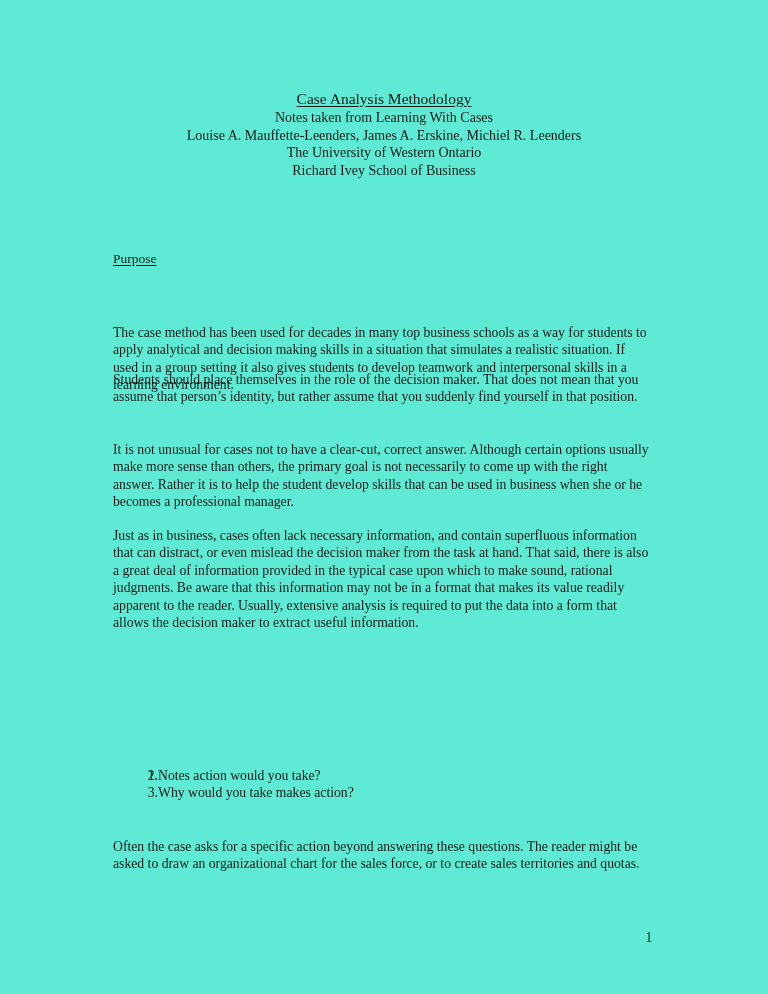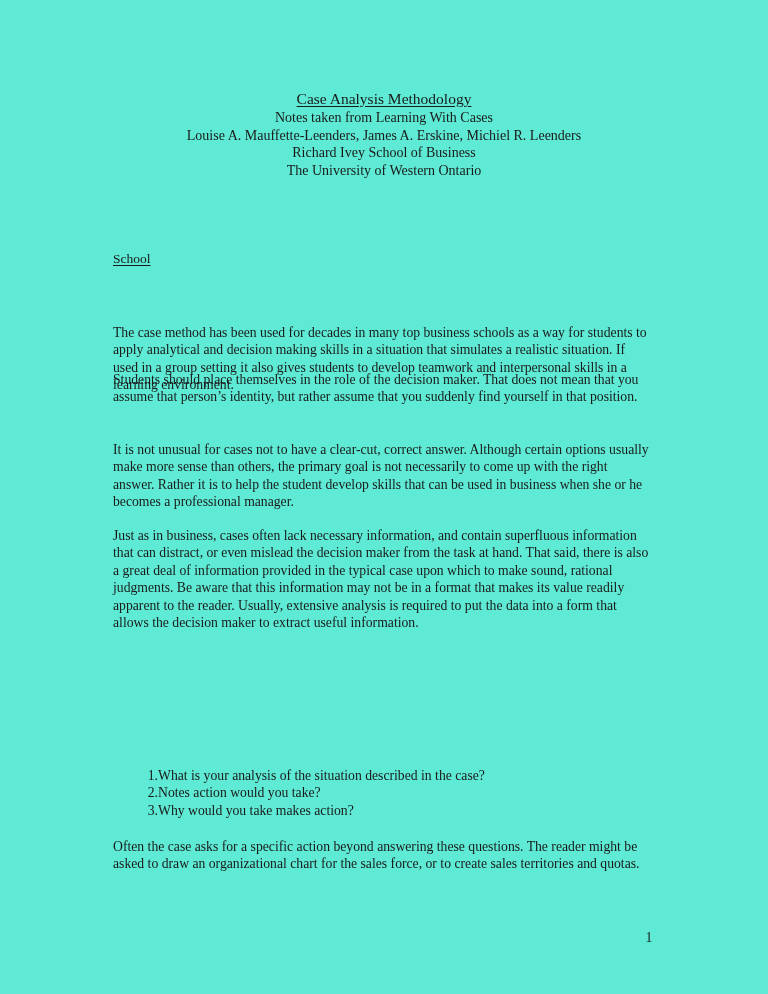--- a/index.html
+++ b/index.html
@@ -94,26 +94,26 @@
 </style>
 </head>
 <body>
 
 <div class="page">
 
   <div class="doc-header">
     <div class="doc-title">Case Analysis Methodology</div>
     <div class="doc-subline">Notes taken from Learning With Cases</div>
     <div class="doc-subline">Louise A. Mauffette-Leenders, James A. Erskine, Michiel R. Leenders</div>
+    <div class="doc-subline">The University of Western Ontario</div>
     <div class="doc-subline">Richard Ivey School of Business</div>
-    <div class="doc-subline">The University of Western Ontario</div>
   </div>
 
   <div class="body-block" style="top: 249px;">
-    <span class="section-heading">School</span>
+    <span class="section-heading">Purpose</span>
   </div>
 
   <div class="body-block" style="top: 284px; margin-top: 40px;">
     <p class="para">The case method has been used for decades in many top business schools as a way for students to apply analytical and decision making skills in a situation that simulates a realistic situation.  If used in a group setting it also gives students to develop teamwork and interpersonal skills in a learning environment.</p>
   </div>
 
   <div class="body-block" style="top: 371px;">
     <p class="para">Students should place themselves in the role of the decision maker.  That does not mean that you assume that person’s identity, but rather assume that you suddenly find yourself in that position.</p>
   </div>
 
@@ -124,21 +124,20 @@
   <div class="body-block" style="top: 527px;">
     <p class="para">Just as in business, cases often lack necessary information, and contain superfluous information that can distract, or even mislead the decision maker from the task at hand.  That said, there is also a great deal of information provided in the typical case upon which to make sound, rational judgments.  Be aware that this information may not be in a format that makes its value readily apparent to the reader.  Usually, extensive analysis is required to put the data into a form that allows the decision maker to extract useful information.</p>
   </div>
 
 
 
   <div class="body-block" style="top: 767px;">
     <ol class="qlist">
       <li>
         <span class="num">1.</span>
-        <span>What is your analysis of the situation described in the case?</span>
       </li>
       <li>
         <span class="num">2.</span>
         <span>Notes action would you take?</span>
       </li>
       <li>
         <span class="num">3.</span>
         <span>Why would you take makes action?</span>
       </li>
     </ol>

